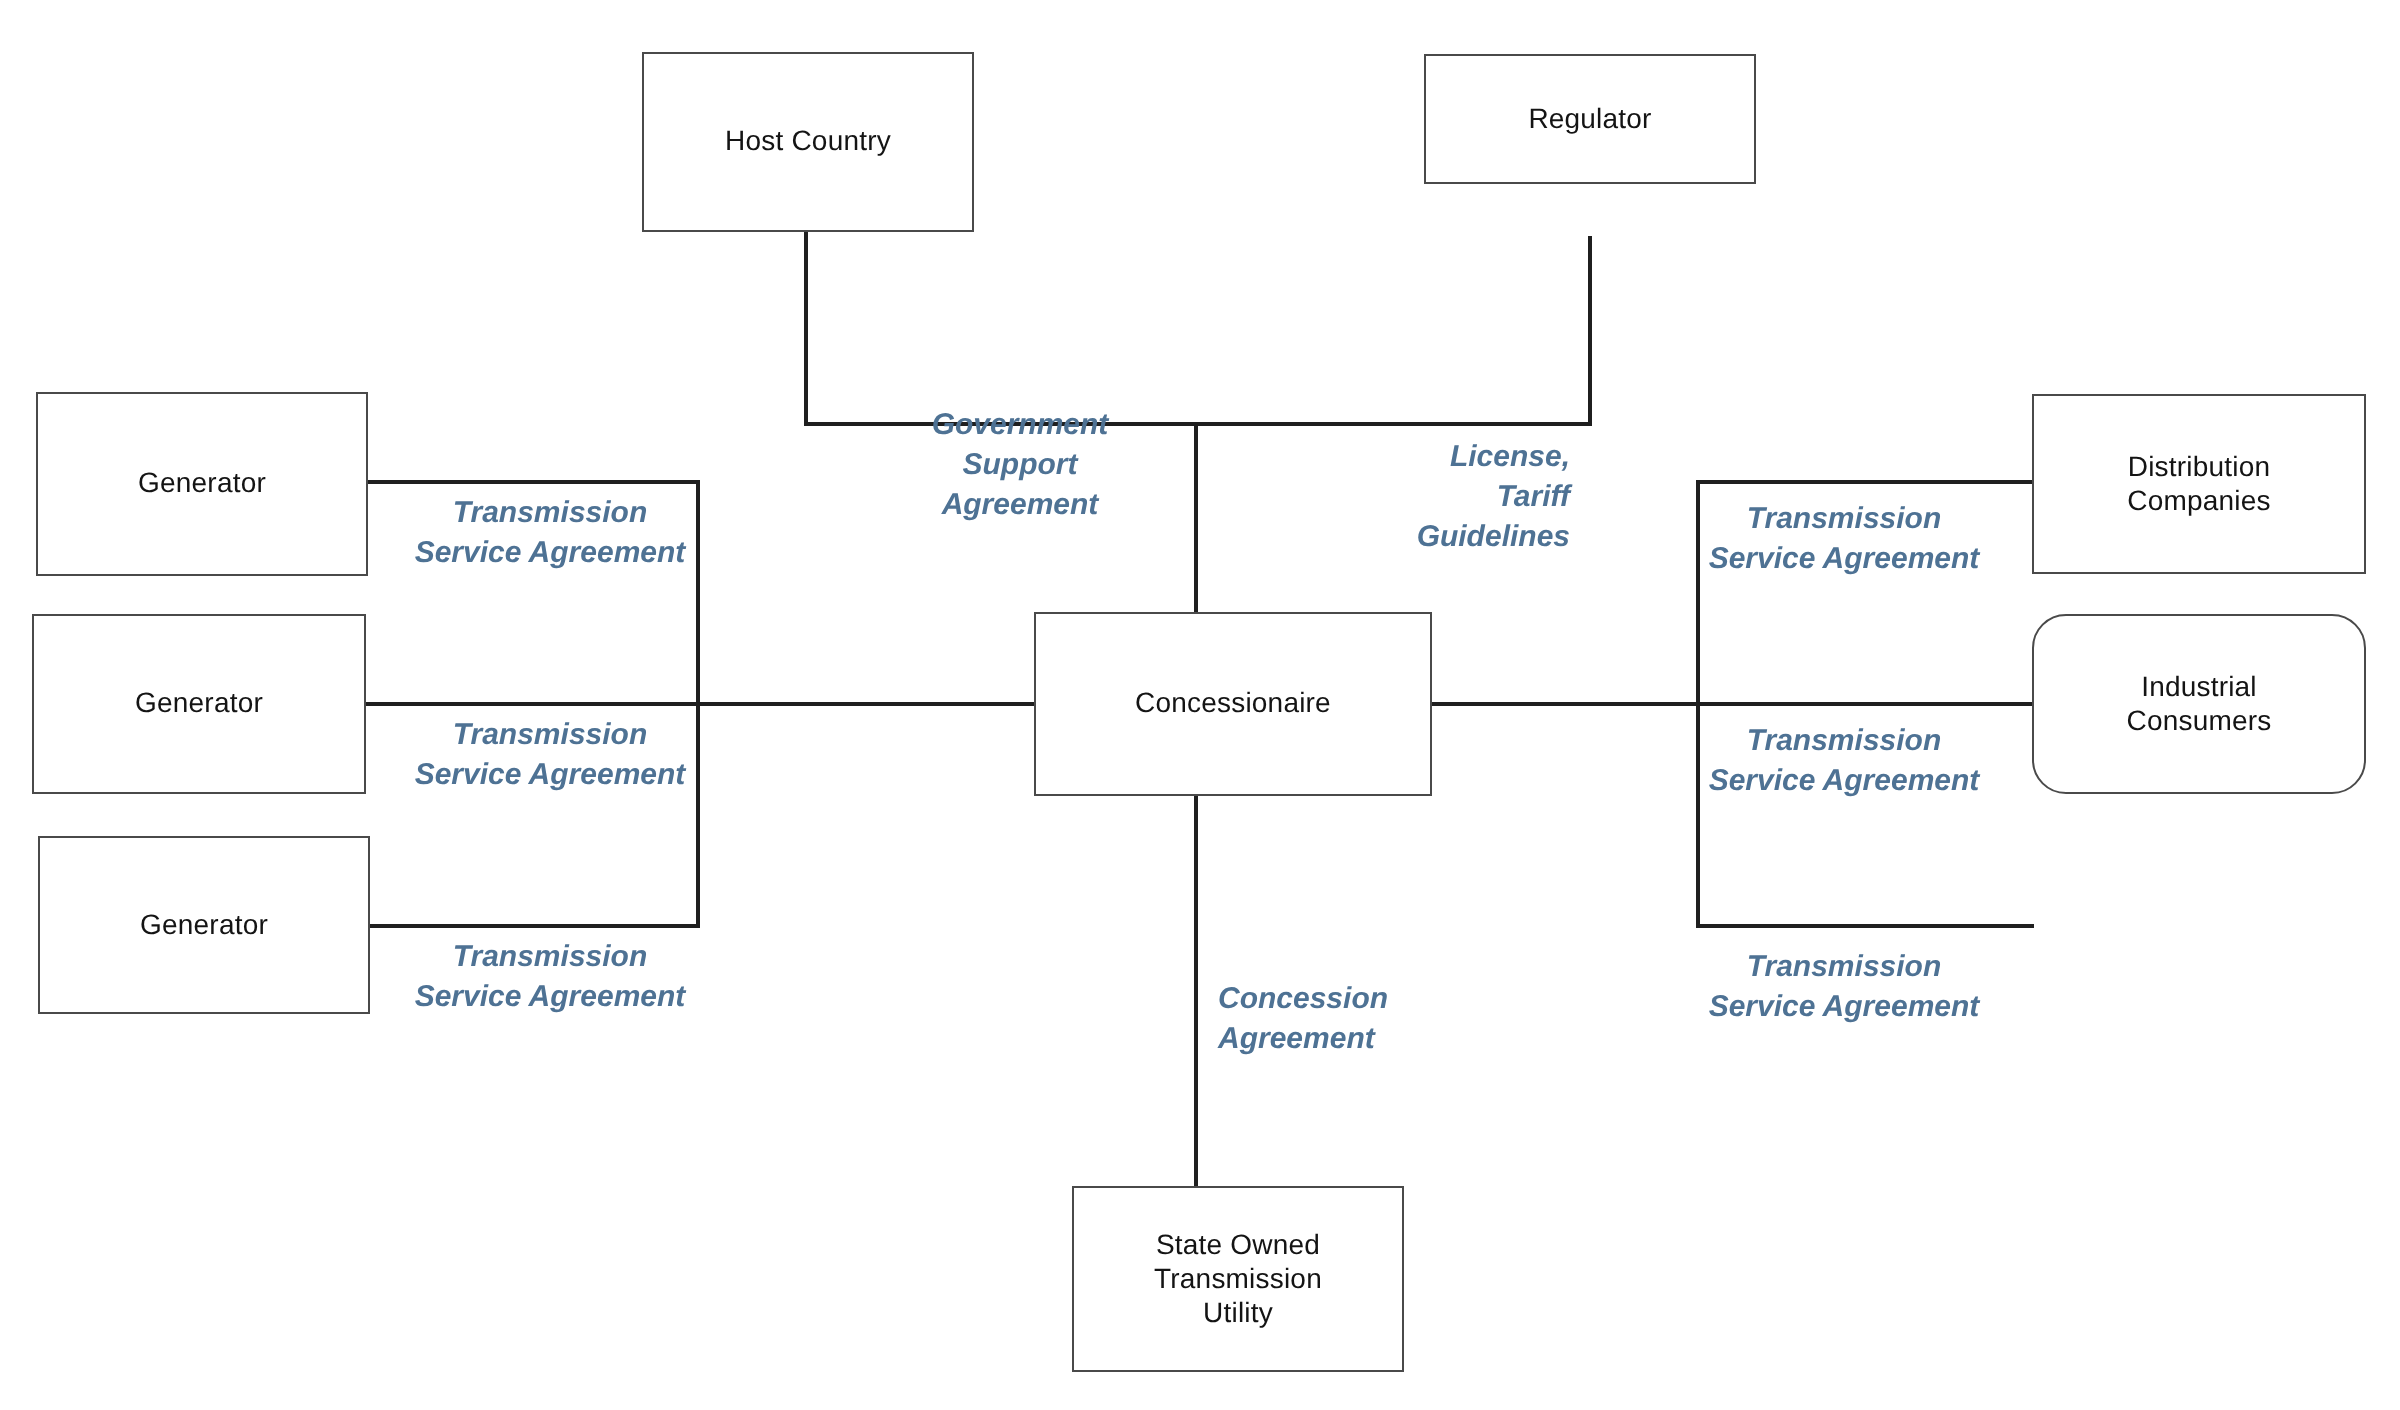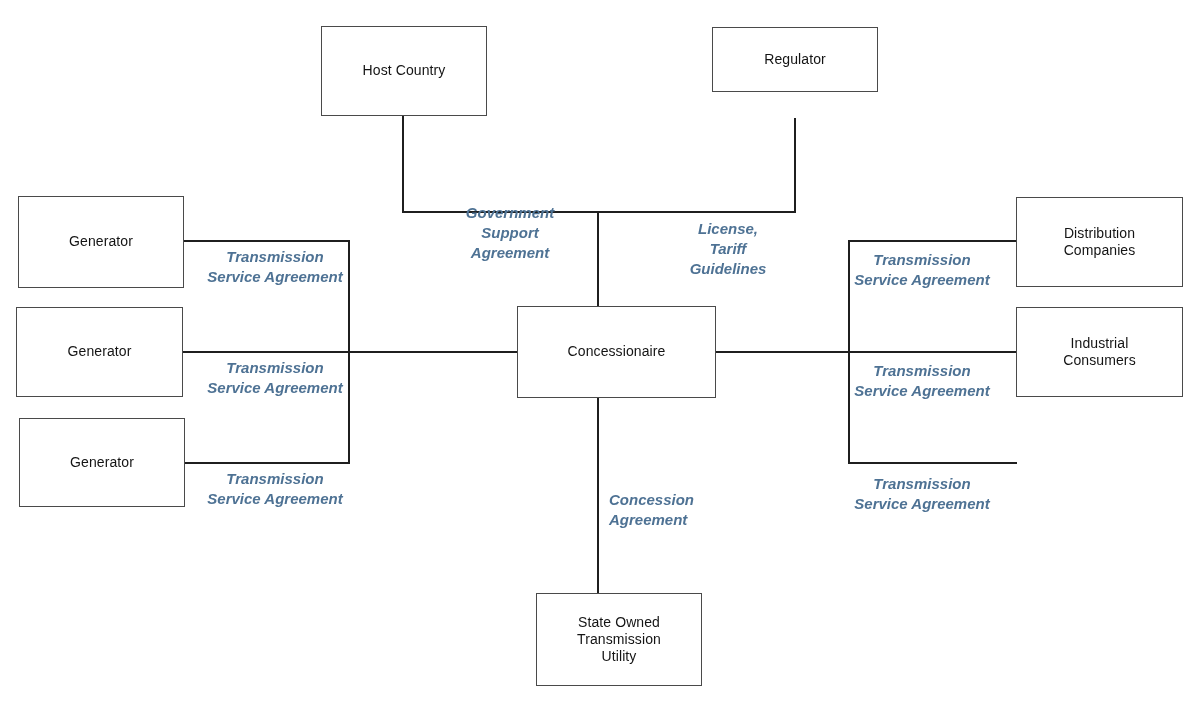--- a/index.html
+++ b/index.html
@@ -90,34 +90,34 @@
   <div class="node" style="left:19px; top:418px; width:166px; height:89px;">
     <span class="node-label">Generator</span>
   </div>
   <div class="node" style="left:517px; top:306px; width:199px; height:92px;">
     <span class="node-label">Concessionaire</span>
   </div>
   <div class="node" style="left:1016px; top:197px; width:167px; height:90px;">
     <span class="node-label">Distribution
 Companies</span>
   </div>
-  <div class="node" style="left:1016px; top:307px; width:167px; height:90px;">
+  <div class="node" style="left:1016px; top:307px; width:167px; height:90px;border-radius:17px;">
     <span class="node-label">Industrial
 Consumers</span>
   </div>
   <div class="node" style="left:536px; top:593px; width:166px; height:93px;">
     <span class="node-label">State Owned
 Transmission
 Utility</span>
   </div>
 
   <div class="edge-label" style="left:430px; top:203px; width:160px;">Government
 Support
 Agreement</div>
-  <div class="edge-label" style="left:648px; top:219px; width:160px;">License,
+  <div class="edge-label" style="left:625px; top:219px; width:160px;text-align:right;">License,
 Tariff
 Guidelines</div>
 
   <div class="edge-label" style="left:165px; top:247px; width:220px;">Transmission
 Service Agreement</div>
   <div class="edge-label" style="left:165px; top:358px; width:220px;">Transmission
 Service Agreement</div>
   <div class="edge-label" style="left:165px; top:469px; width:220px;">Transmission
 Service Agreement</div>
 

